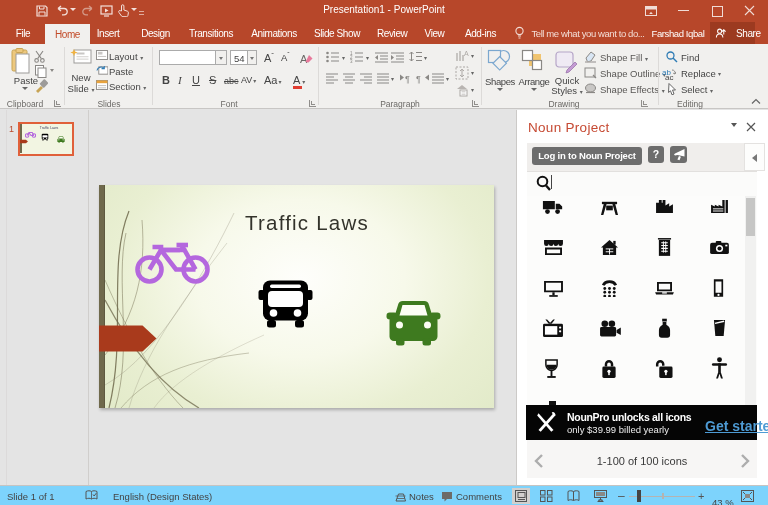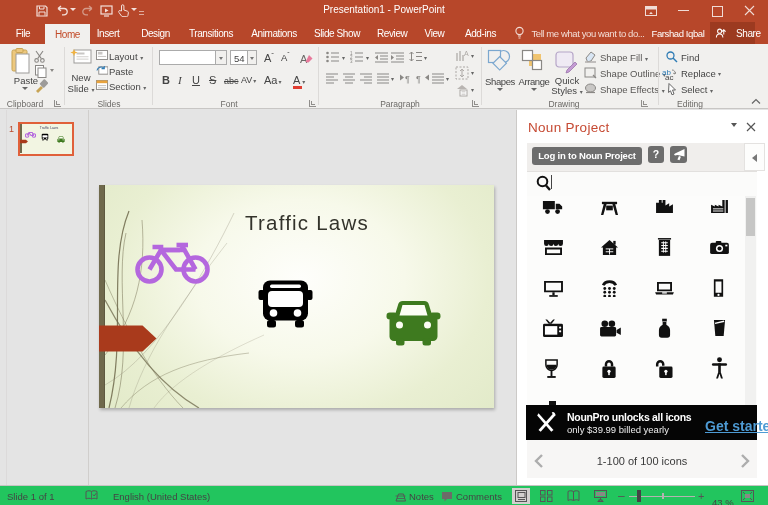--- a/index.html
+++ b/index.html
@@ -37,21 +37,21 @@
   
   #canvas { position:absolute; left:90px; top:0; width:425px; height:375px; }
   #slide { position:absolute; left:9px; top:75px; width:395px; height:223px; background:radial-gradient(ellipse 66% 88% at 51% 42%, #FEFEFB 0%, #F7F9EA 40%, #E9EFD2 72%, #E2EAC9 100%); box-shadow:1px 2px 3px rgba(0,0,0,0.25); }
 
   
   #pane { position:absolute; left:516px; top:0; width:268px; height:375px; background:#ffffff; border-left:1px solid #CCCAC8; }
   #pane-title { position:absolute; left:11px; top:10px; font-size:13.5px; letter-spacing:0.3px; color:#C64A33; }
   #card { position:absolute; left:10px; top:33px; width:230px; height:335px; background:#FBFBFA; }
 
   
-  #status { position:absolute; left:0; top:485px; width:768px; height:20px; background:#22c55e; border-top:1px solid #C6C4C2; font-size:9.5px; color:#444; }
+  #status { position:absolute; left:0; top:485px; width:768px; height:20px; background:#7dd3fc; border-top:1px solid #C6C4C2; font-size:9.5px; color:#444; }
 </style>
 </head>
 <body>
 <div id="app">
   <div id="titlebar">
     <svg class="abs" style="left:36px;top:5px" width="12" height="12" viewBox="0 0 12 12">
         <path d="M1 1 h8.5 L11 2.5 v8.5 h-10 z" fill="none" stroke="#F3E0DA" stroke-width="1.2"></path>
         <path d="M3.5 1.5 v2.5 h4.5 v-2.5 M3 10.5 v-3.5 h6 v3.5" fill="none" stroke="#F3E0DA" stroke-width="1"></path>
       </svg>
     <svg class="abs" style="left:56px;top:5px" width="12" height="12" viewBox="0 0 12 12">
@@ -593,21 +593,21 @@
       </div>
     </div>
   </div>
   <div id="status">
     <div class="abs" style="left:7px;top:5px">Slide 1 of 1</div>
     <svg class="abs" style="left:85px;top:4px" width="13" height="11" viewBox="0 0 13 11">
         <path d="M1 1.5 C3 0.5 5 0.5 6.5 1.5 C8 0.5 10 0.5 12 1.5 V9 C10 8 8 8 6.5 9 C5 8 3 8 1 9 z" fill="none" stroke="#555" stroke-width="1"></path>
         <path d="M6.5 1.5 V9" stroke="#555" stroke-width="0.8"></path>
         <path d="M8 4.5 l1.2 1.5 2 -2.8" fill="none" stroke="#555" stroke-width="1"></path>
       </svg>
-    <div class="abs" style="left:113px;top:5px">English (United States)</div>
+    <div class="abs" style="left:113px;top:5px">English (Design States)</div>
     <svg class="abs" style="left:395px;top:5px" width="11" height="11" viewBox="0 0 11 11">
         <path d="M1 10 l2.5 -7 5 0 2 7 z" fill="none" stroke="#555" stroke-width="1"></path>
         <path d="M0.5 5 h10 M2 7.5 h7.5" stroke="#555" stroke-width="0.8"></path>
       </svg>
     <div class="abs" style="left:409px;top:5px">Notes</div>
     <svg class="abs" style="left:441px;top:5px" width="12" height="11" viewBox="0 0 12 11">
         <path d="M1 1 h10 v7 h-5 l-2.5 2.5 V8 H1 z" fill="#6D6B68"></path>
       </svg>
     <div class="abs" style="left:456px;top:5px">Comments</div>
     <div class="abs" style="left:512px;top:2px;width:18px;height:16px;background:#D2D0CE"></div>

